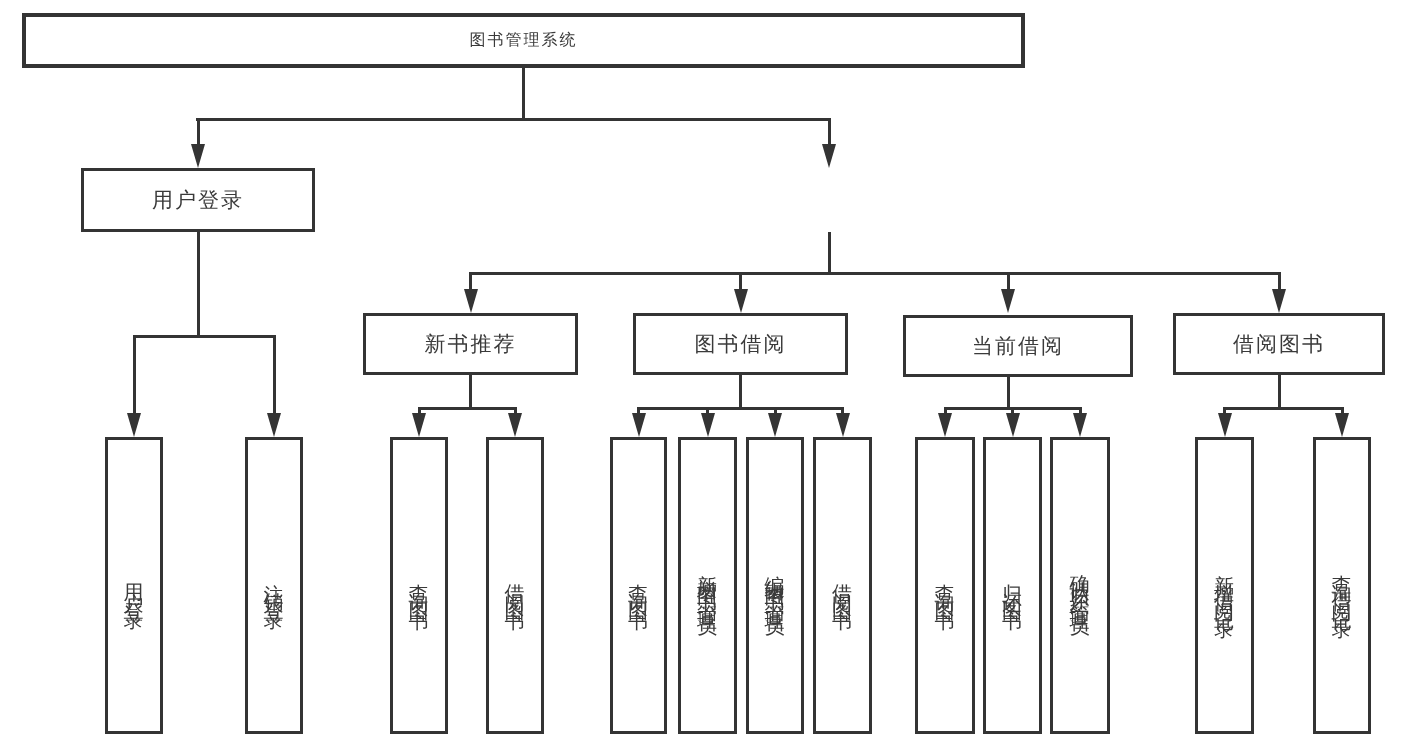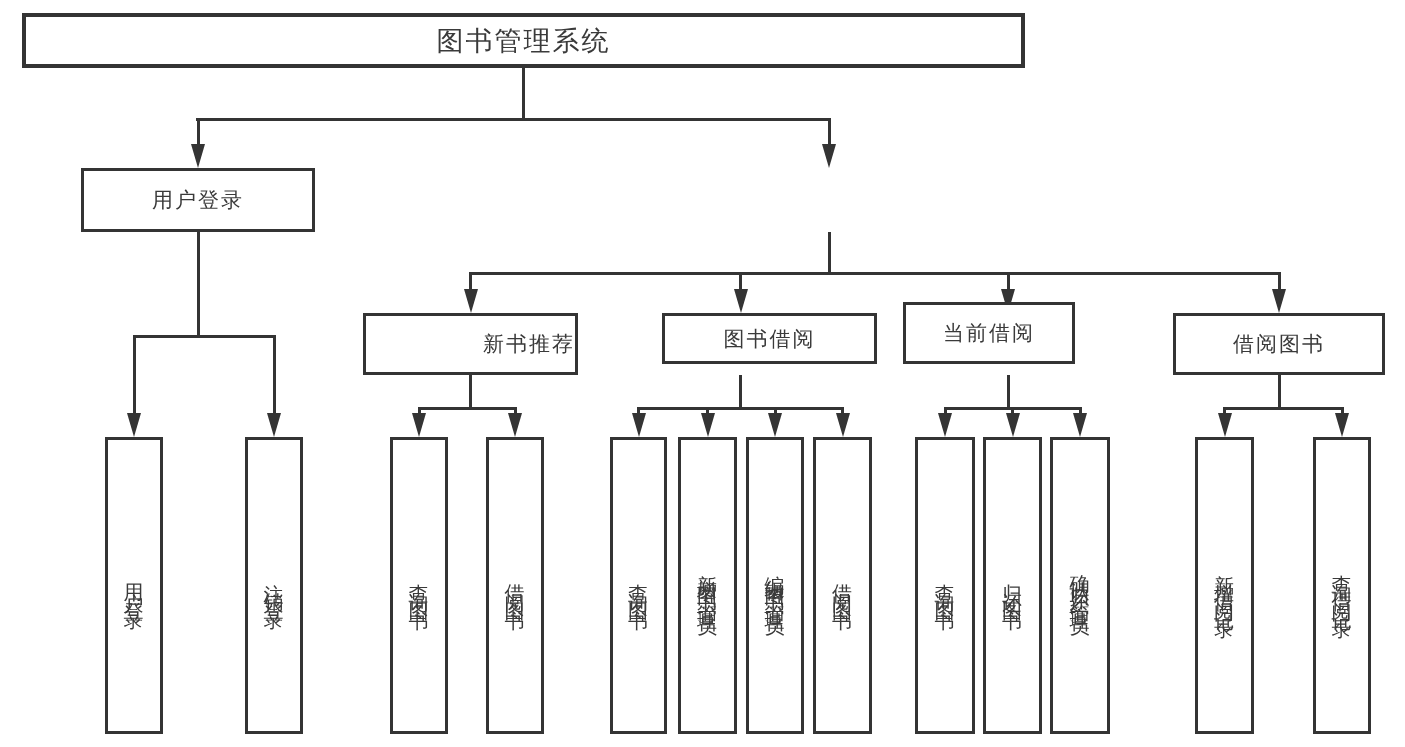--- a/index.html
+++ b/index.html
@@ -6,21 +6,21 @@
   .canvas{
     position:relative;width:1405px;height:747px;background:#ffffff;
     font-family:"Liberation Sans","DejaVu Sans",sans-serif;overflow:hidden;
   }
   .box{
     position:absolute;background:#ffffff;border:3px solid #343434;
     box-sizing:border-box;display:flex;align-items:center;justify-content:center;
     color:#3a3a3a;z-index:2;
   }
   .hbox{font-size:21px;letter-spacing:2px;white-space:nowrap;}
-  .root{border-width:4px;font-size:27px;}
+  .root{border-width:4px;font-size:16px;}
   .vbox{
     writing-mode:vertical-rl;text-orientation:mixed;
     font-size:20px;letter-spacing:9px;line-height:1;
   }
   .hline{position:absolute;background:#343434;height:3px;z-index:1;}
   .vline{position:absolute;background:#343434;width:3px;z-index:1;}
   .arrow{
     position:absolute;width:0;height:0;z-index:1;
     border-left:7px solid transparent;border-right:7px solid transparent;
     border-top:24px solid #343434;
@@ -36,27 +36,27 @@
 <div class="canvas">
 
   <div class="box hbox root" style="left:22px;top:13px;width:1003px;height:55px;">
     <span>图书管理系统</span>
   </div>
 
   <div class="box hbox" style="left:81px;top:168px;width:234px;height:64px;">
     <span>用户登录</span>
   </div>
 
-  <div class="box hbox" style="left:363px;top:313px;width:215px;height:62px;justify-content:flex-end;">
+  <div class="box hbox" style="left:363px;top:313px;width:215px;height:62px;">
     <span>新书推荐</span>
   </div>
-  <div class="box hbox" style="left:662px;top:313px;width:215px;height:51px;">
+  <div class="box hbox" style="left:633px;top:313px;width:215px;height:62px;">
     <span>图书借阅</span>
   </div>
-  <div class="box hbox" style="left:903px;top:302px;width:172px;height:62px;">
+  <div class="box hbox" style="left:903px;top:315px;width:230px;height:62px;">
     <span>当前借阅</span>
   </div>
   <div class="box hbox" style="left:1173px;top:313px;width:212px;height:62px;">
     <span>借阅图书</span>
   </div>
 
   <div class="box vbox" style="left:105px;top:437px;width:58px;height:297px;">
     <span>用户登录</span>
   </div>
   <div class="box vbox" style="left:245px;top:437px;width:58px;height:297px;">

